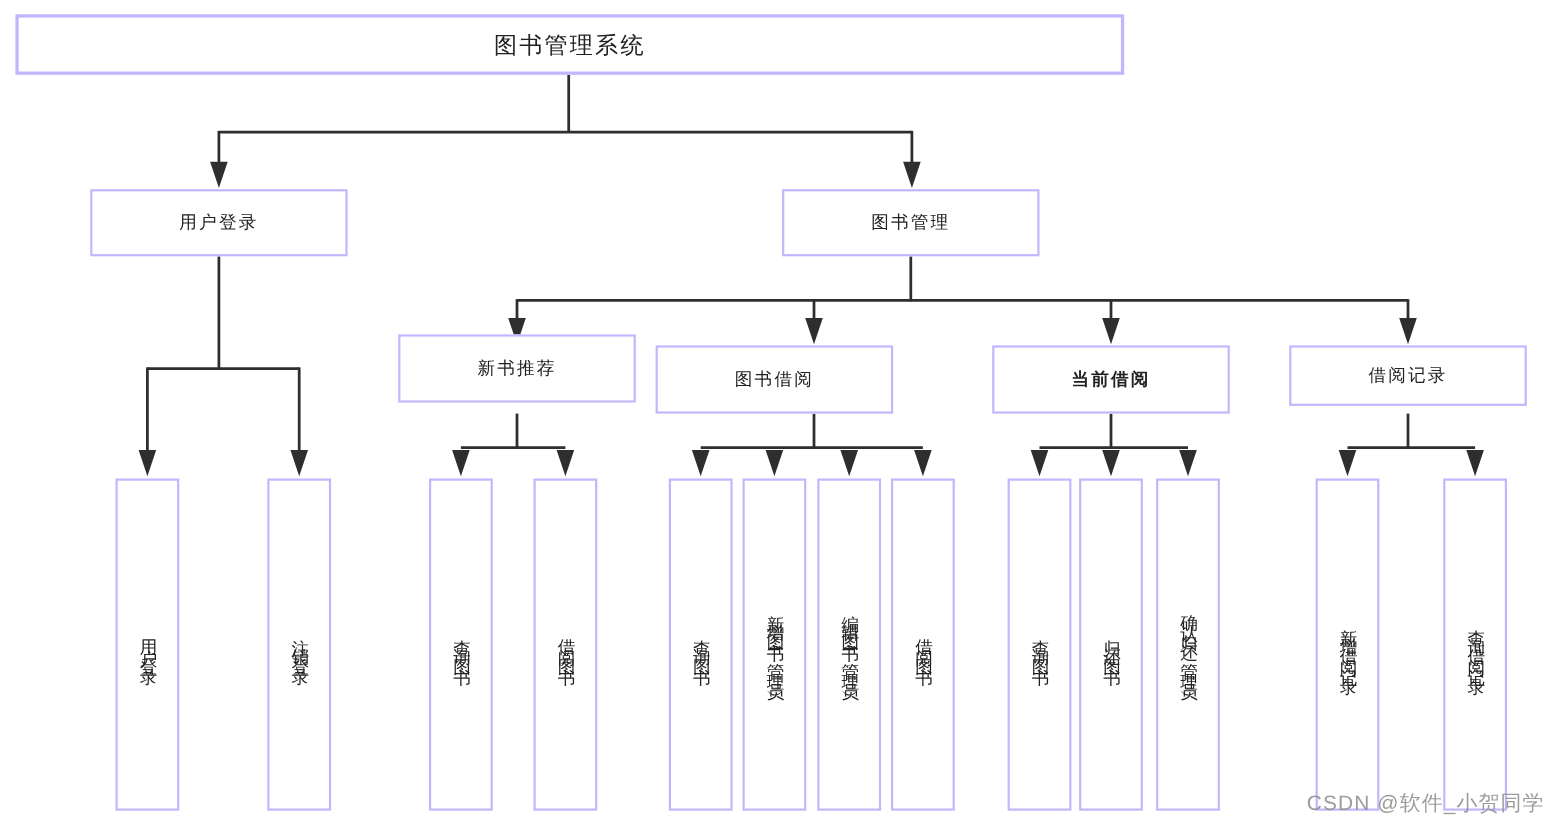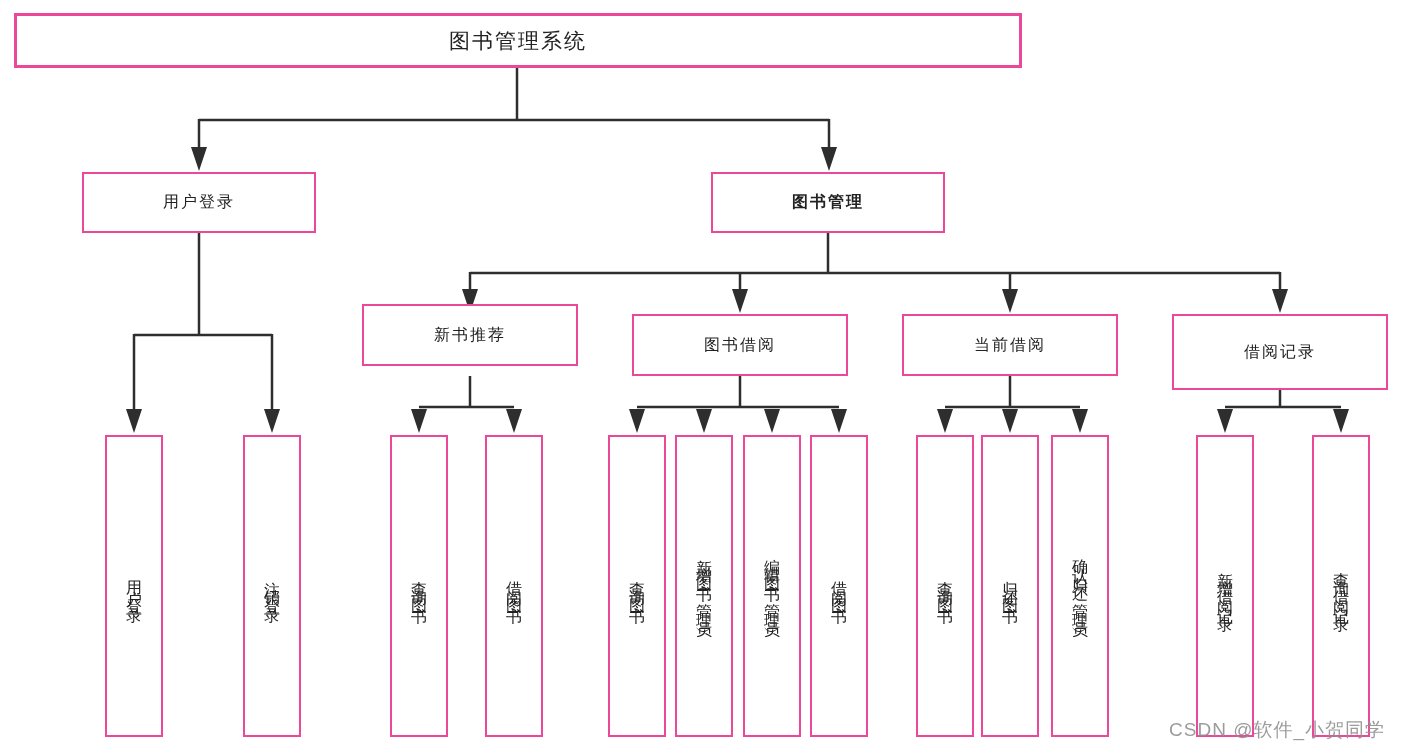--- a/index.html
+++ b/index.html
@@ -7,21 +7,21 @@
     position:relative;
     width:1405px; height:747px;
     background:#ffffff;
     font-family:"Liberation Sans","DejaVu Sans",sans-serif;
     overflow:hidden;
   }
   .connectors { position:absolute; left:0; top:0; }
   .node {
     position:absolute;
     background:#ffffff;
-    border:2px solid #ec4899;
+    border:2px solid #c4b5fd;
     box-sizing:border-box;
     display:flex;
     align-items:center;
     justify-content:center;
     color:#222222;
   }
   .node.root { border-width:3px; }
   .node span {
     font-size:16px;
     letter-spacing:2px;
@@ -30,21 +30,21 @@
   .node.root span { font-size:21px; }
   .node.leaf span {
     writing-mode:vertical-rl;
     text-orientation:mixed;
     letter-spacing:9px;
     line-height:1;
     white-space:normal;
   }
   .watermark {
     position:absolute;
-    right:20px;
+    right:1px;
     bottom:4px;
     font-size:19px;
     letter-spacing:1px;
     color:rgba(145,145,145,0.9);
     white-space:nowrap;
     pointer-events:none;
   }
 </style>
 </head>
 <body>
@@ -106,34 +106,34 @@
     </g>
   </svg>
 
   <div class="node root" style="left:14px; top:13px; width:1008px; height:55px;">
     <span>图书管理系统</span>
   </div>
 
   <div class="node" style="left:82px; top:172px; width:234px; height:61px;">
     <span>用户登录</span>
   </div>
-  <div class="node" style="left:711px; top:172px; width:234px; height:61px;font-weight:bold;">
+  <div class="node" style="left:711px; top:172px; width:234px; height:61px;">
     <span>图书管理</span>
   </div>
 
   <div class="node" style="left:362px; top:304px; width:216px; height:62px;">
     <span>新书推荐</span>
   </div>
-  <div class="node" style="left:632px; top:314px; width:216px; height:62px;">
+  <div class="node" style="left:596px; top:314px; width:216px; height:62px;">
     <span>图书借阅</span>
   </div>
-  <div class="node" style="left:902px; top:314px; width:216px; height:62px;">
+  <div class="node" style="left:902px; top:314px; width:216px; height:62px;font-weight:bold;">
     <span>当前借阅</span>
   </div>
-  <div class="node" style="left:1172px; top:314px; width:216px; height:76px;">
+  <div class="node" style="left:1172px; top:314px; width:216px; height:55px;">
     <span>借阅记录</span>
   </div>
 
   <div class="node leaf" style="left:105px; top:435px; width:58px; height:302px;">
     <span>用户登录</span>
   </div>
   <div class="node leaf" style="left:243px; top:435px; width:58px; height:302px;">
     <span>注销登录</span>
   </div>
 

